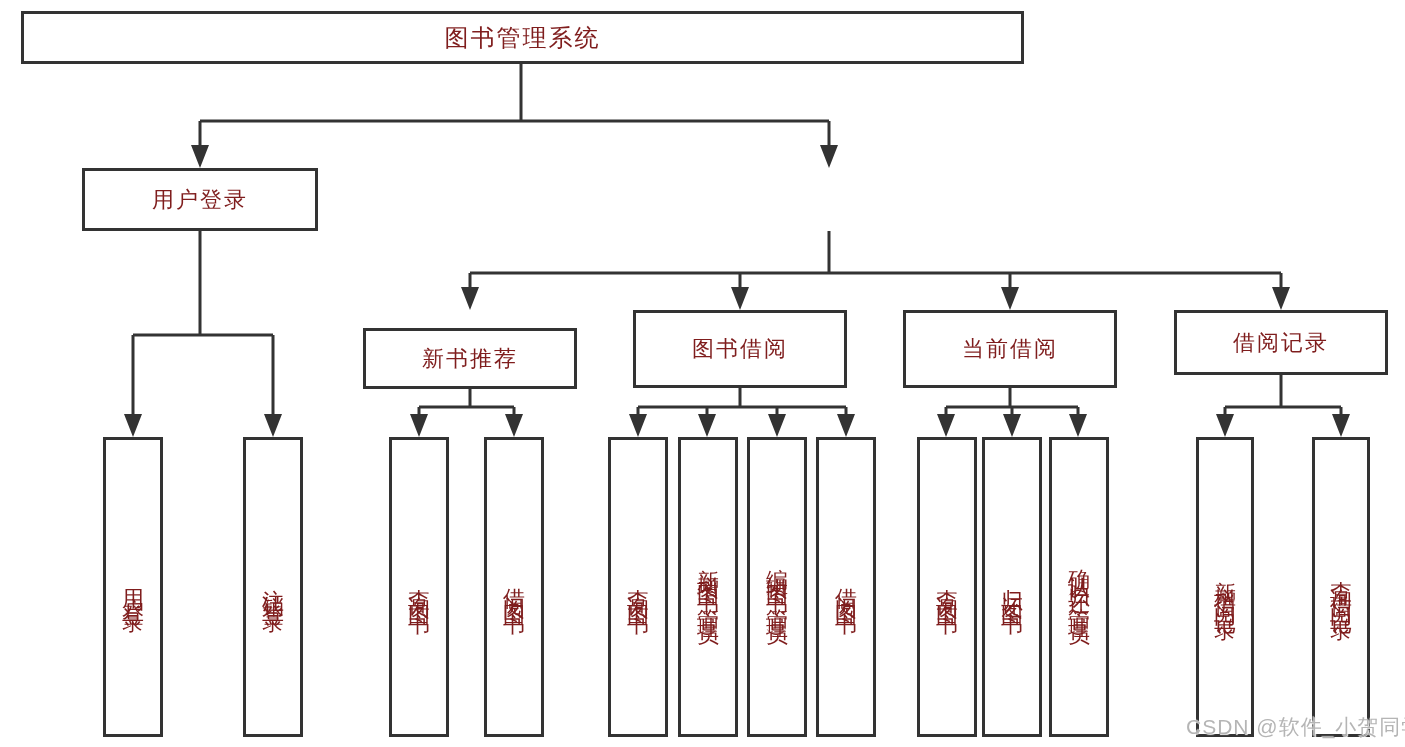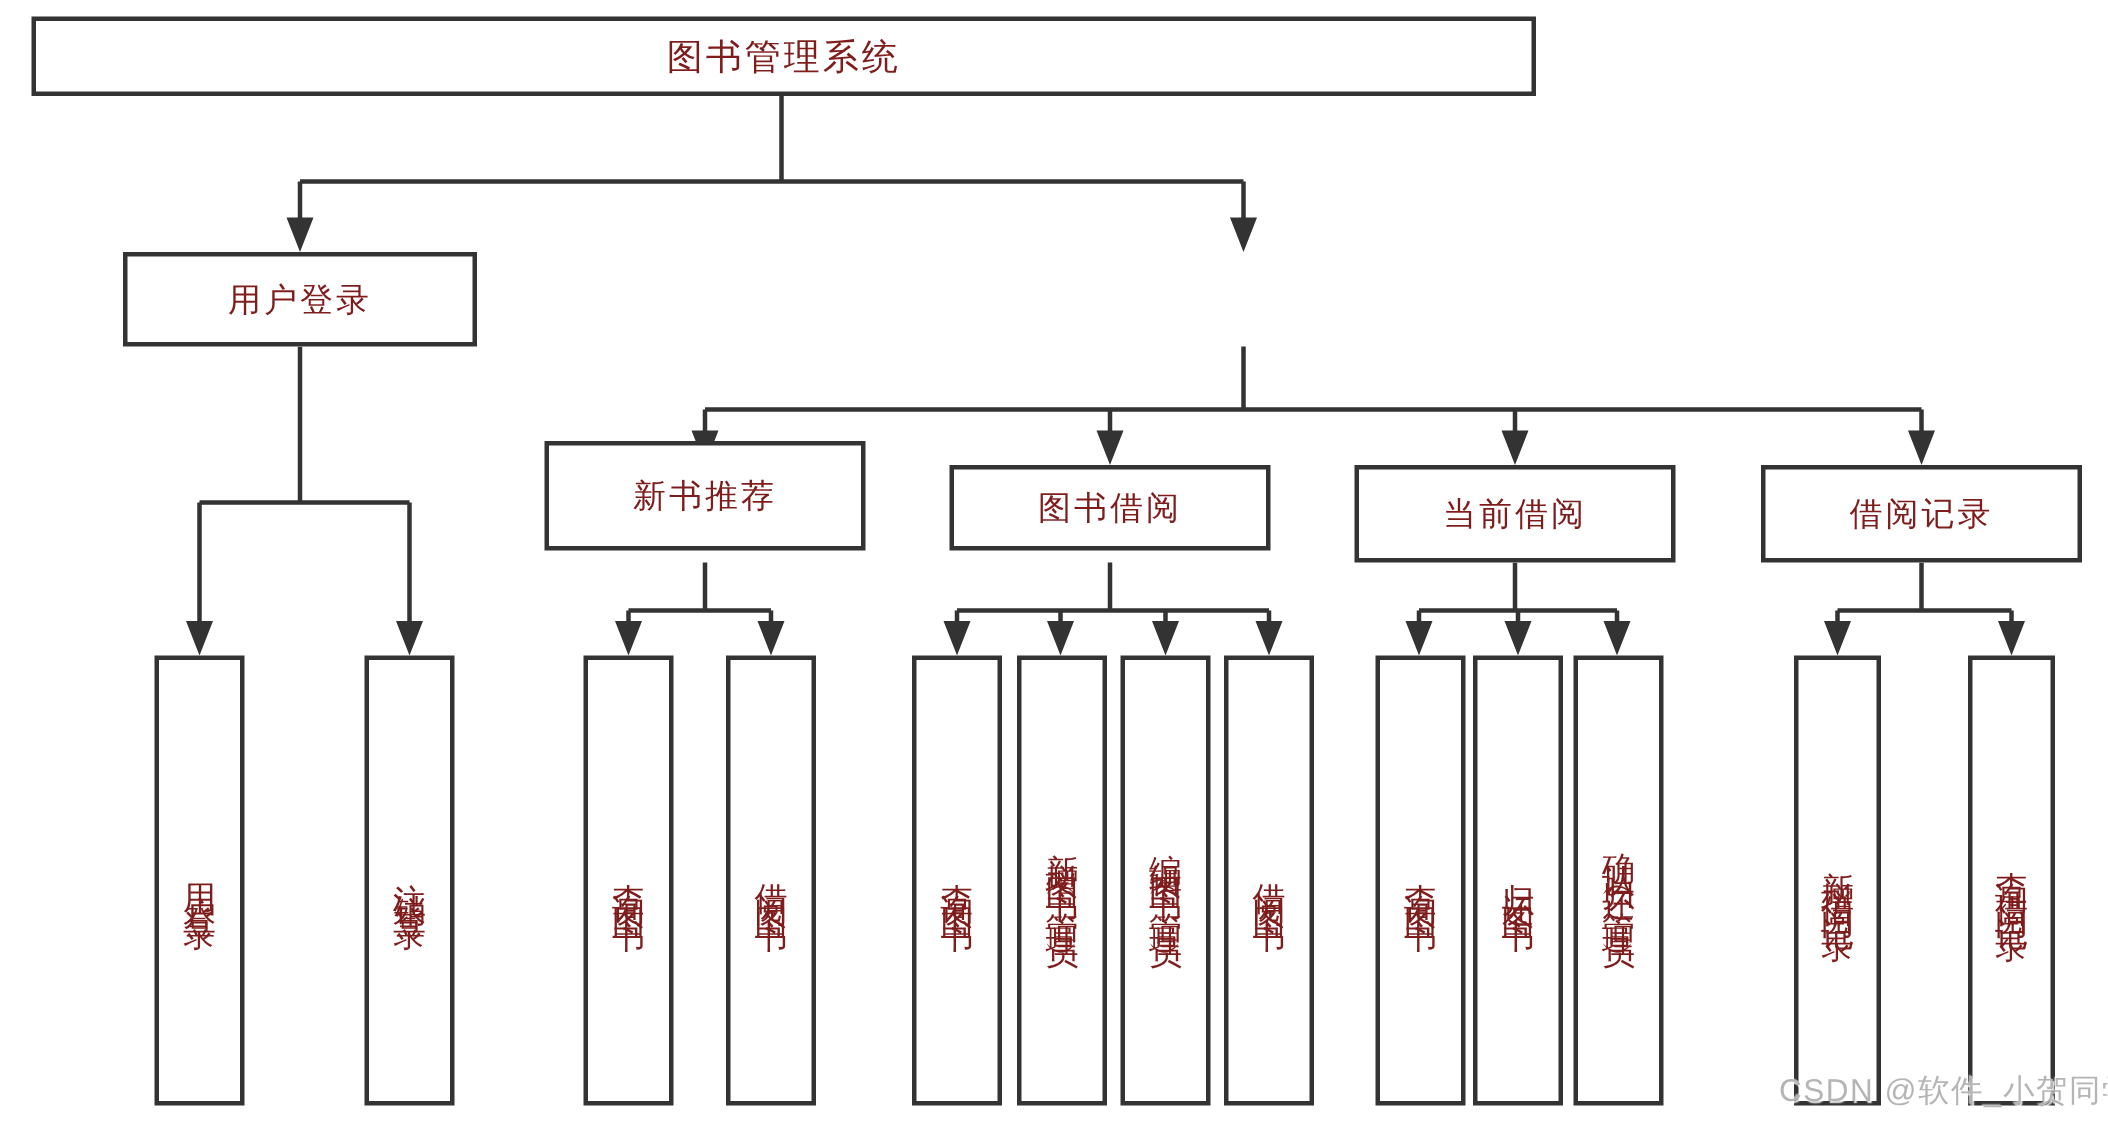--- a/index.html
+++ b/index.html
@@ -94,27 +94,27 @@
   </svg>
 
   <div class="node h root" style="left:21px;top:11px;width:1003px;height:53px;">
     <span>图书管理系统</span>
   </div>
 
   <div class="node h" style="left:82px;top:168px;width:236px;height:63px;">
     <span>用户登录</span>
   </div>
 
-  <div class="node h" style="left:363px;top:294px;width:214px;height:73px;">
+  <div class="node h" style="left:363px;top:328px;width:214px;height:61px;">
     <span>新书推荐</span>
   </div>
-  <div class="node h" style="left:633px;top:310px;width:214px;height:57px;">
+  <div class="node h" style="left:633px;top:310px;width:214px;height:78px;">
     <span>图书借阅</span>
   </div>
-  <div class="node h" style="left:903px;top:310px;width:214px;height:65px;">
+  <div class="node h" style="left:903px;top:310px;width:214px;height:78px;">
     <span>当前借阅</span>
   </div>
   <div class="node h" style="left:1174px;top:310px;width:214px;height:65px;">
     <span>借阅记录</span>
   </div>
 
   <div class="node v" style="left:103px;top:437px;width:60px;height:300px;">
     <span>用户登录</span>
   </div>
   <div class="node v" style="left:243px;top:437px;width:60px;height:300px;">

